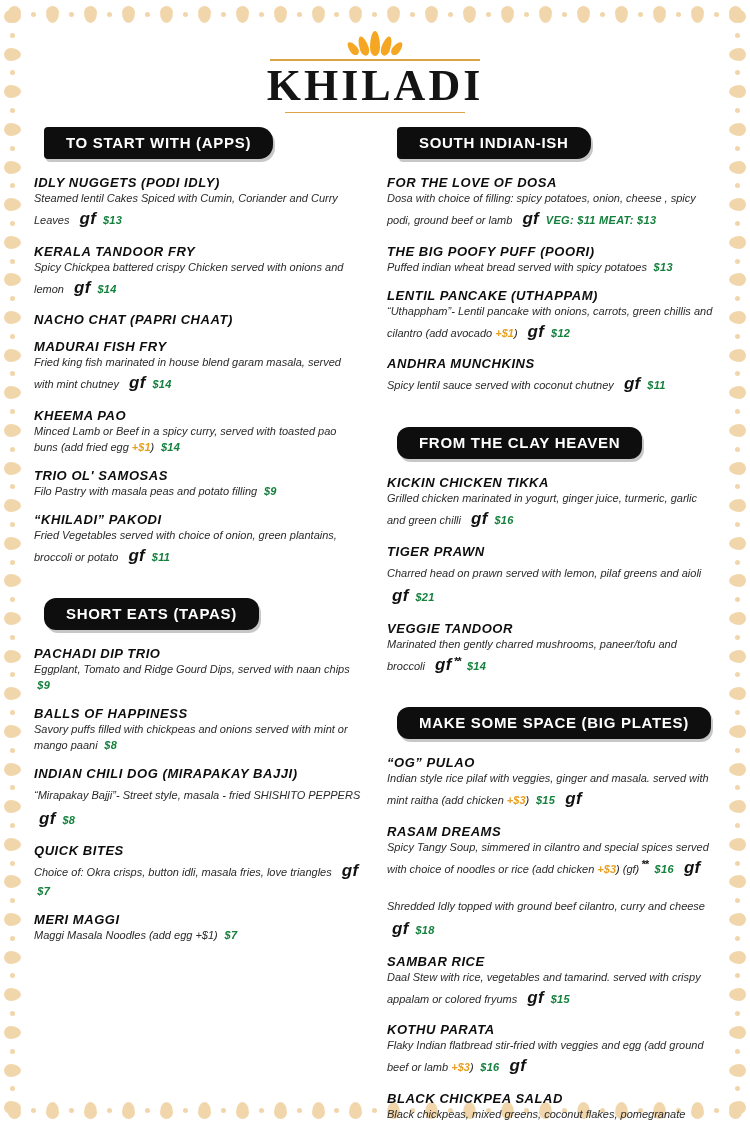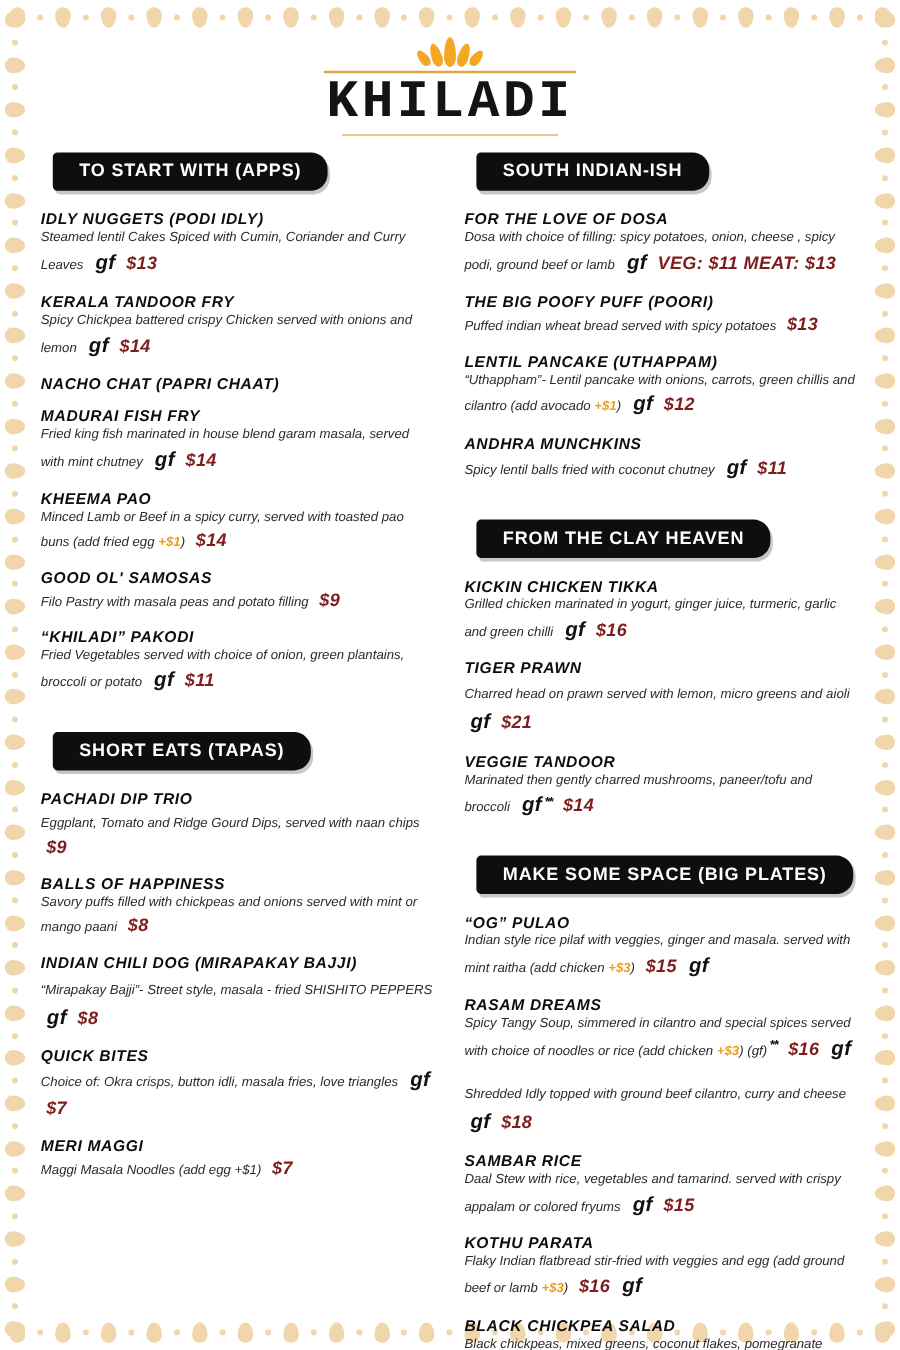--- a/index.html
+++ b/index.html
@@ -40,52 +40,52 @@
   .lotus { height:26px; display:flex; align-items:flex-end; justify-content:center; gap:2px; margin-bottom:2px; }
   .petal { background:#f5a623; border-radius:50% 50% 50% 50% / 65% 65% 35% 35%; }
   .p1 { width:8px;  height:15px; transform:rotate(-38deg); }
   .p2 { width:9px;  height:20px; transform:rotate(-18deg); }
   .p3 { width:10px; height:25px; }
   .p4 { width:9px;  height:20px; transform:rotate(18deg); }
   .p5 { width:8px;  height:15px; transform:rotate(38deg); }
   .logo-rule { width:210px; height:1.5px; background:#d9a441; margin:3px auto 2px auto; }
   .logo-rule.bottom { width:180px; margin:3px auto 0 auto; }
   .brand {
-    font-family:Liberation Mono, monospace;
+    font-family:Liberation Serif, serif;
     font-size:44px; font-weight:700; letter-spacing:3px;
     line-height:1.05; color:#141414;
   }
 
   
   .columns { display:flex; gap:24px; }
   .col { width:337px; }
 
   
   .banner {
     background:#0e0e0e; color:#fff;
     border-radius:4px 14px 14px 4px;
     padding:7px 22px 8px 22px;
     display:inline-block;
     font-weight:700; font-size:15px; letter-spacing:0.7px;
     box-shadow:2px 3px 0 rgba(0,0,0,0.22);
     margin:0 0 16px 10px;
   }
-  .banner.sec2 { margin-top:18px; }
+  .banner.sec2 { margin-top:18px;border-radius:12px; }
 
   
   .item { margin-bottom:12px;font-style:italic; }
   .item-name {
     font-weight:700; font-size:13px; letter-spacing:0.55px;
     color:#0d0d0d; margin-bottom:1px;
   }
   .item-desc {
     font-size:11px; line-height:1.45; color:#2a2a2a;
   }
   .gf { font-weight:700; font-size:17px; color:#111; letter-spacing:0.3px; }
-  .price { color:#7f1d1d; font-weight:700; font-size:15px; letter-spacing:0.3px; }
+  .price { color:#15803d; font-weight:700; font-size:11px; letter-spacing:0.3px; }
   .plus { color:#e8a020; font-weight:700; }
   .star { color:#111; font-weight:700; font-size:11px; letter-spacing:-1px; vertical-align:super; }
 </style>
 </head>
 <body>
 
 <div class="border-layer">
   <div class="bd-row bd-top">
       <div class="drop"></div>
       <div class="dot"></div>
@@ -316,21 +316,21 @@
           <div class="item-desc"><span>Spicy Chickpea battered crispy Chicken served with onions and lemon</span><span class="gf"> &nbsp;gf</span><span class="price"> &nbsp;$14</span></div>
         </div><div class="item">
           <div class="item-name">NACHO CHAT (PAPRI CHAAT)</div>
         </div><div class="item">
           <div class="item-name">MADURAI FISH FRY</div>
           <div class="item-desc"><span>Fried king fish marinated in house blend garam masala, served with mint chutney</span><span class="gf"> &nbsp;gf</span><span class="price"> &nbsp;$14</span></div>
         </div><div class="item">
           <div class="item-name">KHEEMA PAO</div>
           <div class="item-desc"><span>Minced Lamb or Beef in a spicy curry, served with toasted pao buns (add fried egg </span><span class="plus">+$1</span><span>)</span><span class="price"> &nbsp;$14</span></div>
         </div><div class="item">
-          <div class="item-name">GOOD OL' SAMOSAS</div>
+          <div class="item-name">TRIO OL' SAMOSAS</div>
           <div class="item-desc"><span>Filo Pastry with masala peas and potato filling</span><span class="price"> &nbsp;$9</span></div>
         </div><div class="item">
           <div class="item-name">“KHILADI” PAKODI</div>
           <div class="item-desc"><span>Fried Vegetables served with choice of onion, green plantains, broccoli or potato</span><span class="gf"> &nbsp;gf</span><span class="price"> &nbsp;$11</span></div>
         </div><div class="banner sec2">SHORT EATS (TAPAS)</div><div class="item">
           <div class="item-name">PACHADI DIP TRIO</div>
           <div class="item-desc"><span>Eggplant, Tomato and Ridge Gourd Dips, served with naan chips</span><span class="price"> &nbsp;$9</span></div>
         </div><div class="item">
           <div class="item-name">BALLS OF HAPPINESS</div>
           <div class="item-desc"><span>Savory puffs filled with chickpeas and onions served with mint or mango paani</span><span class="price"> &nbsp;$8</span></div>
@@ -348,27 +348,27 @@
           <div class="item-name">FOR THE LOVE OF DOSA</div>
           <div class="item-desc"><span>Dosa with choice of filling: spicy potatoes, onion, cheese , spicy podi, ground beef or lamb</span><span class="gf"> &nbsp;gf</span><span class="price"> &nbsp;VEG: $11 MEAT: $13</span></div>
         </div><div class="item">
           <div class="item-name">THE BIG POOFY PUFF (POORI)</div>
           <div class="item-desc"><span>Puffed indian wheat bread served with spicy potatoes</span><span class="price"> &nbsp;$13</span></div>
         </div><div class="item">
           <div class="item-name">LENTIL PANCAKE (UTHAPPAM)</div>
           <div class="item-desc"><span>“Uthappham”- Lentil pancake with onions, carrots, green chillis and cilantro (add avocado </span><span class="plus">+$1</span><span>)</span><span class="gf"> &nbsp;gf</span><span class="price"> &nbsp;$12</span></div>
         </div><div class="item">
           <div class="item-name">ANDHRA MUNCHKINS</div>
-          <div class="item-desc"><span>Spicy lentil balls fried with coconut chutney</span><span class="gf"> &nbsp;gf</span><span class="price"> &nbsp;$11</span></div>
+          <div class="item-desc"><span>Spicy lentil sauce served with coconut chutney</span><span class="gf"> &nbsp;gf</span><span class="price"> &nbsp;$11</span></div>
         </div><div class="banner sec2">FROM THE CLAY HEAVEN</div><div class="item">
           <div class="item-name">KICKIN CHICKEN TIKKA</div>
           <div class="item-desc"><span>Grilled chicken marinated in yogurt, ginger juice, turmeric, garlic and green chilli</span><span class="gf"> &nbsp;gf</span><span class="price"> &nbsp;$16</span></div>
         </div><div class="item">
           <div class="item-name">TIGER PRAWN</div>
-          <div class="item-desc"><span>Charred head on prawn served with lemon, micro greens and aioli</span><span class="gf"> &nbsp;gf</span><span class="price"> &nbsp;$21</span></div>
+          <div class="item-desc"><span>Charred head on prawn served with lemon, pilaf greens and aioli</span><span class="gf"> &nbsp;gf</span><span class="price"> &nbsp;$21</span></div>
         </div><div class="item">
           <div class="item-name">VEGGIE TANDOOR</div>
           <div class="item-desc"><span>Marinated then gently charred mushrooms, paneer/tofu and broccoli</span><span class="gf"> &nbsp;gf</span><span class="star"> **</span><span class="price"> &nbsp;$14</span></div>
         </div><div class="banner sec2">MAKE SOME SPACE (BIG PLATES)</div><div class="item">
           <div class="item-name">“OG” PULAO</div>
           <div class="item-desc"><span>Indian style rice pilaf with veggies, ginger and masala. served with mint raitha (add chicken </span><span class="plus">+$3</span><span>)</span><span class="price"> &nbsp;$15</span><span class="gf"> &nbsp;gf</span></div>
         </div><div class="item">
           <div class="item-name">RASAM DREAMS</div>
           <div class="item-desc"><span>Spicy Tangy Soup, simmered in cilantro and special spices served with choice of noodles or rice (add chicken </span><span class="plus">+$3</span><span>) (gf)</span><span class="star"> **</span><span class="price"> &nbsp;$16</span><span class="gf"> &nbsp;gf</span></div>
         </div><div class="item">

